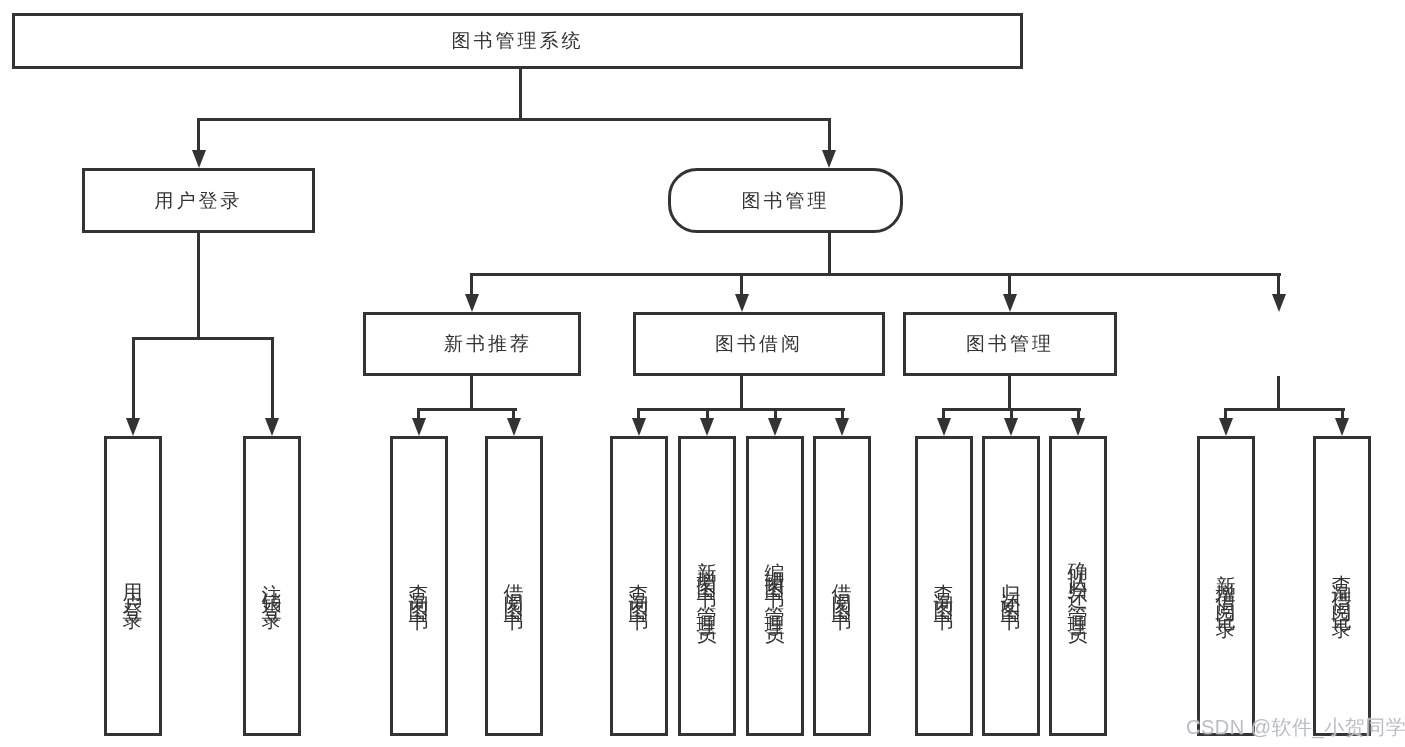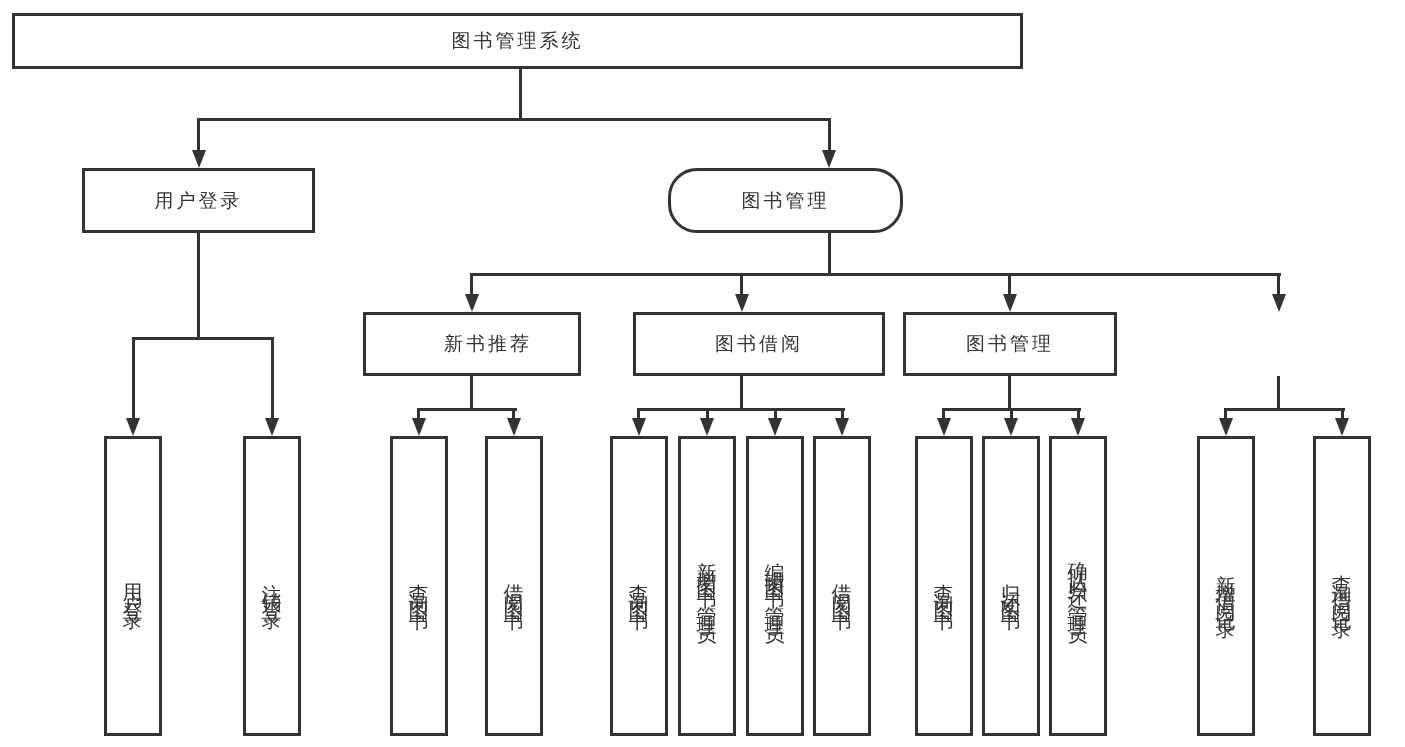--- a/index.html
+++ b/index.html
@@ -154,14 +154,15 @@
     <span>确认归还（管理员）</span>
   </div>
 
   <div class="box leaf" style="left:1197px;">
     <span>新增借阅记录</span>
   </div>
   <div class="box leaf" style="left:1313px;">
     <span>查询借阅记录</span>
   </div>
 
+  <div class="watermark">CSDN @软件_小贺同学</div>
 
 </div>
 
 </body></html>

